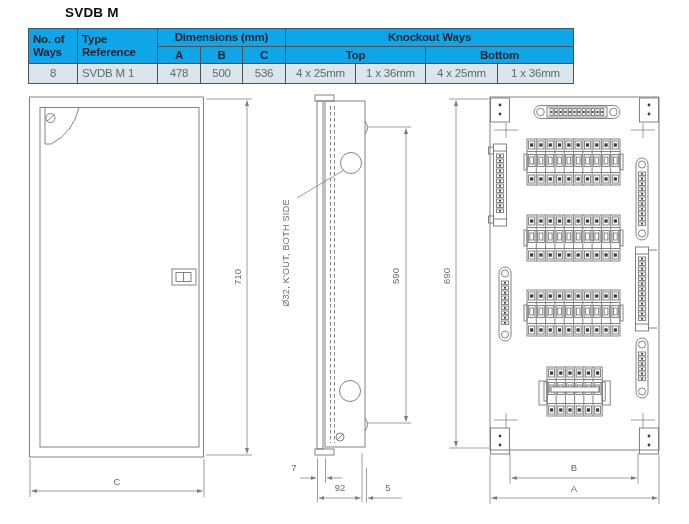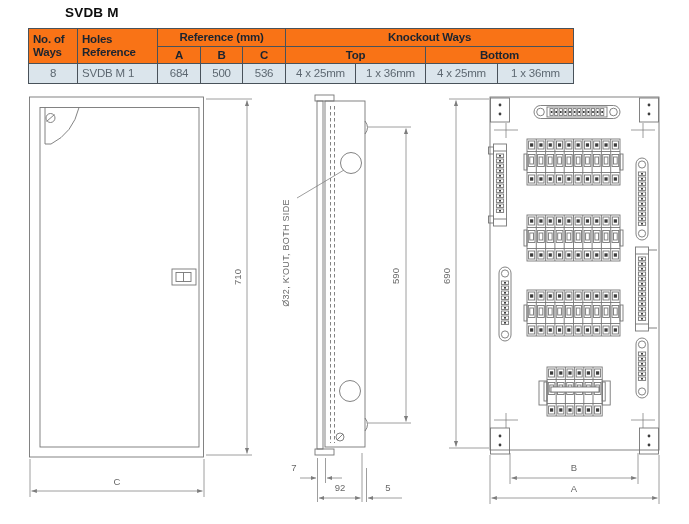--- a/index.html
+++ b/index.html
@@ -4,21 +4,21 @@
 <style>
   html,body { margin:0; padding:0; background:#ffffff; }
   .canvas { position:relative; width:689px; height:524px; background:#fff;
             font-family:"Liberation Sans", sans-serif; overflow:hidden; }
   .title { position:absolute; left:29px; top:5px; font-size:13.5px; font-weight:bold;
            color:#0d0d0d; letter-spacing:0.2px;margin-left:36px; }
   table.spec { position:absolute; left:28px; top:28px; border-collapse:collapse;
                table-layout:fixed; letter-spacing:-0.2px; }
   .spec th, .spec td { border:1px solid #49525a; padding:0 4px; line-height:1.1;
                        overflow:hidden; }
-  .spec th { background:#f97316; color:#1b2430; font-size:11.5px; font-weight:bold;
+  .spec th { background:#0ea5e9; color:#1b2430; font-size:11.5px; font-weight:bold;
              text-align:center; }
   .spec td { background:#dbe5ec; color:#5d6871; font-size:11.5px; text-align:center;
              white-space:nowrap; }
   .spec .l { text-align:left; }
   svg.drawing { position:absolute; left:0; top:83px; }
   .ln  { fill:none; stroke:#757575; stroke-width:0.9; }
   .lnf { fill:#ffffff; stroke:#757575; stroke-width:0.9; }
   .dk  { fill:#3d3d3d; stroke:none; }
   .dim { fill:none; stroke:#7d7d7d; stroke-width:0.75; }
   .dash { stroke-dasharray:3.5 2.5; }
@@ -42,35 +42,35 @@
       <col style="width:42px">
         <col style="width:43px">
         <col style="width:70px">
       <col style="width:70px">
         <col style="width:72px">
         <col style="width:76px">
     </colgroup>
     <tbody>
         <tr style="height:18px">
       <th rowspan="2" class="l">No. of Ways</th>
-      <th rowspan="2" class="l">Holes Reference</th>
-      <th colspan="3">Reference (mm)</th>
+      <th rowspan="2" class="l">Type Reference</th>
+      <th colspan="3">Dimensions (mm)</th>
       <th colspan="4">Knockout Ways</th>
     </tr>
     <tr style="height:17px">
       <th>A</th>
       <th>B</th>
       <th>C</th>
       <th colspan="2">Top</th>
       <th colspan="2">Bottom</th>
     </tr>
     <tr style="height:20px">
       <td>8</td>
       <td class="l">SVDB M 1</td>
-      <td>684</td>
+      <td>478</td>
       <td>500</td>
       <td>536</td>
       <td>4 x 25mm</td>
       <td>1 x 36mm</td>
       <td>4 x 25mm</td>
       <td>1 x 36mm</td>
     </tr>
   </tbody>
     </table>
 

